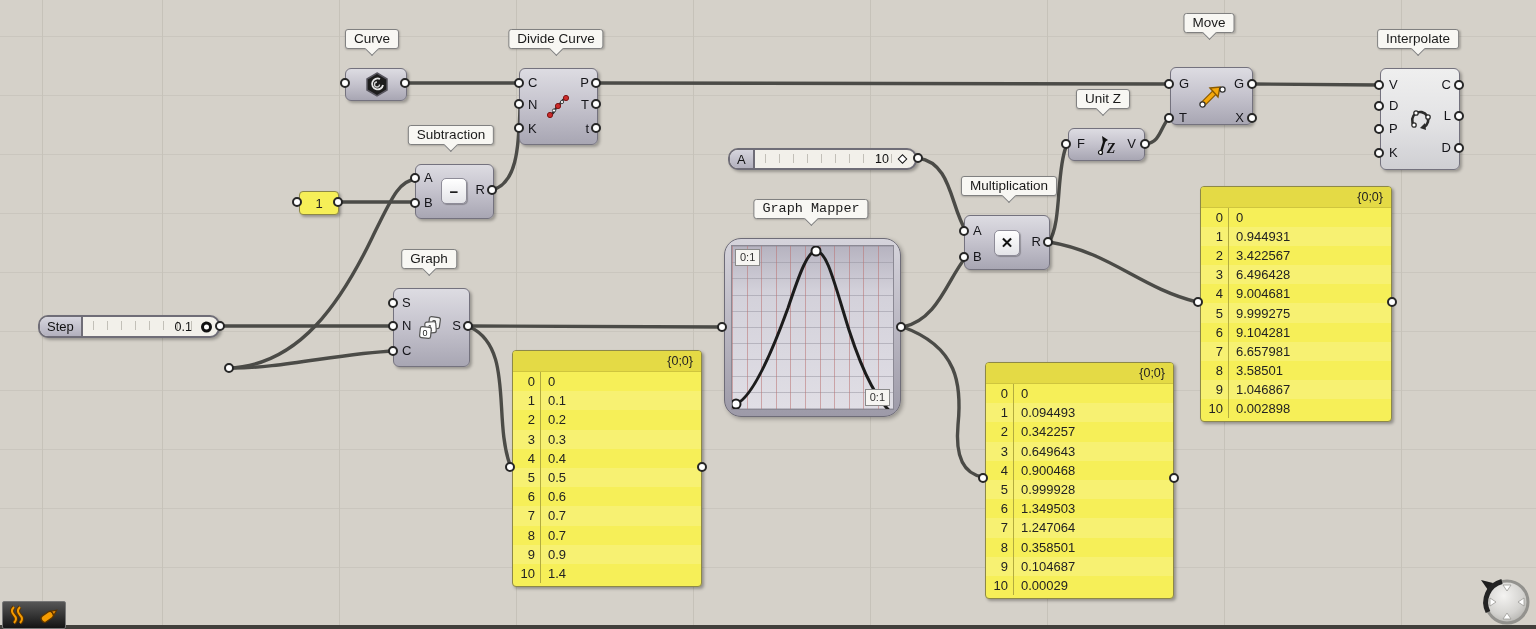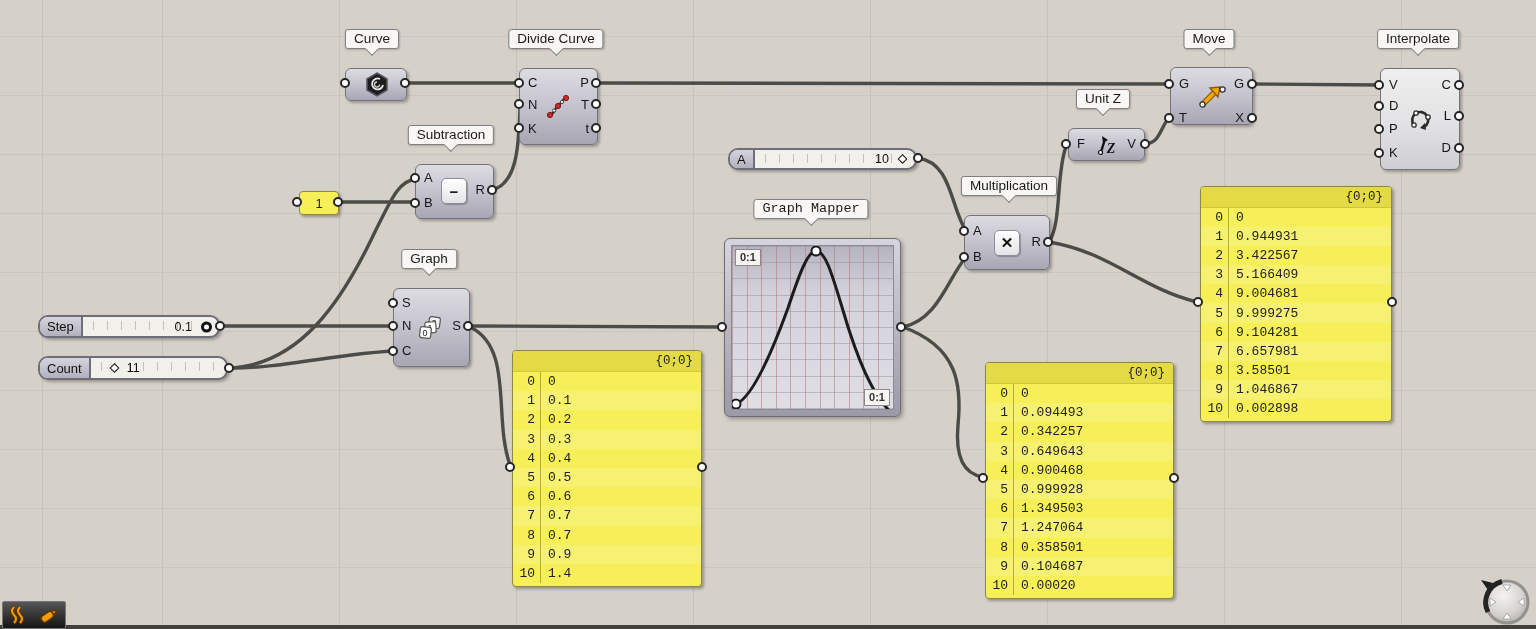--- a/index.html
+++ b/index.html
@@ -38,21 +38,21 @@
     background:#f8f7f3;border:1px solid #808080;border-radius:3px;
     padding:1px 8px 2px 8px;font-size:13.5px;color:#1a1a1a;white-space:nowrap;
     box-shadow:1px 1px 2px rgba(0,0,0,.2);
   }
   .tag::after{
     content:"";position:absolute;left:50%;bottom:-5.5px;width:9px;height:9px;background:#f8f7f3;
     border-right:1px solid #808080;border-bottom:1px solid #808080;transform:translateX(-50%) rotate(45deg);
   }
   .panel{
     position:absolute;z-index:2;background:#f6ef58;border:1px solid #8d8848;border-radius:4px;
-    box-shadow:2px 2px 3px rgba(0,0,0,.3);font-family:Liberation Mono, monospace;color:#222;
+    box-shadow:2px 2px 3px rgba(0,0,0,.3);font-family:Liberation Sans, sans-serif;color:#222;
   }
   .p-head{
     position:absolute;left:0;right:0;top:0;height:21px;background:#e4da45;border-bottom:1px solid #cfc53e;
     border-radius:3px 3px 0 0;font-size:12.5px;display:flex;align-items:center;justify-content:flex-end;
     padding-right:8px;box-sizing:border-box;
   }
   .p-rows{position:absolute;left:0;right:0;top:21px;bottom:3px;display:flex;flex-direction:column;font-size:13px;}
   .p-row{flex:1;display:flex;align-items:center;}
   .p-row:nth-child(even){background:rgba(255,255,255,.16);}
   .p-i{width:28px;text-align:right;padding-right:5px;border-right:1px solid #b3ac3f;height:100%;display:flex;align-items:center;justify-content:flex-end;box-sizing:border-box;}
@@ -78,22 +78,22 @@
   .s-val{position:absolute;top:50%;transform:translateY(-50%);font-size:12.5px;color:#111;}
   .knob-circle{
     position:absolute;top:50%;transform:translateY(-50%);width:11px;height:11px;border-radius:50%;
     background:#fff;border:3px solid #111;box-sizing:border-box;
   }
   .knob-diamond{
     position:absolute;top:50%;transform:translateY(-50%) rotate(45deg);width:7px;height:7px;
     background:#fff;border:1.6px solid #111;box-sizing:border-box;
   }
   #graph-mapper{
-    position:absolute;z-index:3;border:1px solid #6e6c78;border-radius:6px;
-    background:linear-gradient(180deg,#d6d4dc,#9d9aa8);box-shadow:2px 2px 4px rgba(0,0,0,.3);font-weight:bold;
+    position:absolute;z-index:3;border:1px solid #6e6c78;border-radius:17px;
+    background:linear-gradient(180deg,#d6d4dc,#9d9aa8);box-shadow:2px 2px 4px rgba(0,0,0,.3);
   }
   #gm-inner{
     position:absolute;left:6px;top:6px;right:6px;bottom:6px;border:1px solid #8b8994;
     background:
       repeating-linear-gradient(90deg,rgba(186,116,116,.55) 0 1px,transparent 1px 14.6px),
       repeating-linear-gradient(180deg,rgba(148,146,158,.5) 0 1px,transparent 1px 16.2px),
       linear-gradient(180deg,#b6b3c0 0%,#d3d1da 28%,#e0dee5 100%);
     overflow:hidden;
   }
   .gm-corner{
@@ -133,21 +133,21 @@
     <path d="M1146,144 C1160,142 1160,129 1168,119"></path>
   </svg>
 
   <div class="tag" style="left:372px;top:29px;">Curve</div>
   <div class="tag" style="left:556px;top:29px;">Divide Curve</div>
   <div class="tag" style="left:451px;top:125px;">Subtraction</div>
   <div class="tag" style="left:429px;top:249px;">Graph</div>
   <div class="tag" style="left:811px;top:199px;font-family:Liberation Mono, monospace;">Graph Mapper</div>
   <div class="tag" style="left:1103px;top:89px;">Unit Z</div>
   <div class="tag" style="left:1009px;top:176px;">Multiplication</div>
-  <div class="tag" style="left:1209px;top:29px;">Move</div>
+  <div class="tag" style="left:1209px;top:13px;">Move</div>
   <div class="tag" style="left:1418px;top:29px;">Interpolate</div>
 
   <div class="comp" style="left:345px;top:68px;width:60px;height:31px;">
     <svg class="iconsvg" style="left:17px;top:2px;" width="28" height="27" viewBox="0 0 28 27">
       <polygon points="14,2 24,8 24,19 14,25 4,19 4,8" fill="#1d1d1d" stroke="#57555e" stroke-width="1.5"></polygon>
       <path d="M17,8 a5.5,5.5 0 1 0 3,6" stroke="#e8e8e8" stroke-width="1.8" fill="none"></path>
       <path d="M14,11 a2.5,2.5 0 1 0 2.5,2.5" stroke="#cfcfcf" stroke-width="1.3" fill="none"></path>
     </svg>
   </div>
 
@@ -194,28 +194,20 @@
 
   <div class="slider" style="left:38px;top:315px;width:182px;height:23px;">
     <div class="s-label">Step</div>
     <div class="s-track">
       <div class="ticks"></div>
       <span class="s-val" style="right:26px;">0.1</span>
       <span class="knob-circle" style="right:6px;"></span>
     </div>
   </div>
 
-  <div class="slider" style="left:38px;top:356px;width:190px;height:24px;">
-    <div class="s-label">Count</div>
-    <div class="s-track">
-      <div class="ticks"></div>
-      <span class="knob-diamond" style="left:20px;"></span>
-      <span class="s-val" style="left:36px;">11</span>
-    </div>
-  </div>
 
   <div class="slider" style="left:728px;top:148px;width:189px;height:22px;">
     <div class="s-label">A</div>
     <div class="s-track">
       <div class="ticks"></div>
       <span class="s-val" style="right:26px;">10</span>
       <span class="knob-diamond" style="right:9px;"></span>
     </div>
   </div>
 
@@ -372,21 +364,21 @@
         <div class="p-row">
           <span class="p-i">8</span>
           <span class="p-v">0.358501</span>
         </div>
         <div class="p-row">
           <span class="p-i">9</span>
           <span class="p-v">0.104687</span>
         </div>
         <div class="p-row">
           <span class="p-i">10</span>
-          <span class="p-v">0.00020</span>
+          <span class="p-v">0.00029</span>
         </div>
       </div>
   </div>
 
   <div class="panel" style="left:1200px;top:186px;width:190px;height:234px;">
     <div class="p-head">
         <span>{0;0}</span>
       </div>
     <div class="p-rows">
         <div class="p-row">
@@ -396,21 +388,21 @@
         <div class="p-row">
           <span class="p-i">1</span>
           <span class="p-v">0.944931</span>
         </div>
         <div class="p-row">
           <span class="p-i">2</span>
           <span class="p-v">3.422567</span>
         </div>
         <div class="p-row">
           <span class="p-i">3</span>
-          <span class="p-v">5.166409</span>
+          <span class="p-v">6.496428</span>
         </div>
         <div class="p-row">
           <span class="p-i">4</span>
           <span class="p-v">9.004681</span>
         </div>
         <div class="p-row">
           <span class="p-i">5</span>
           <span class="p-v">9.999275</span>
         </div>
         <div class="p-row">

